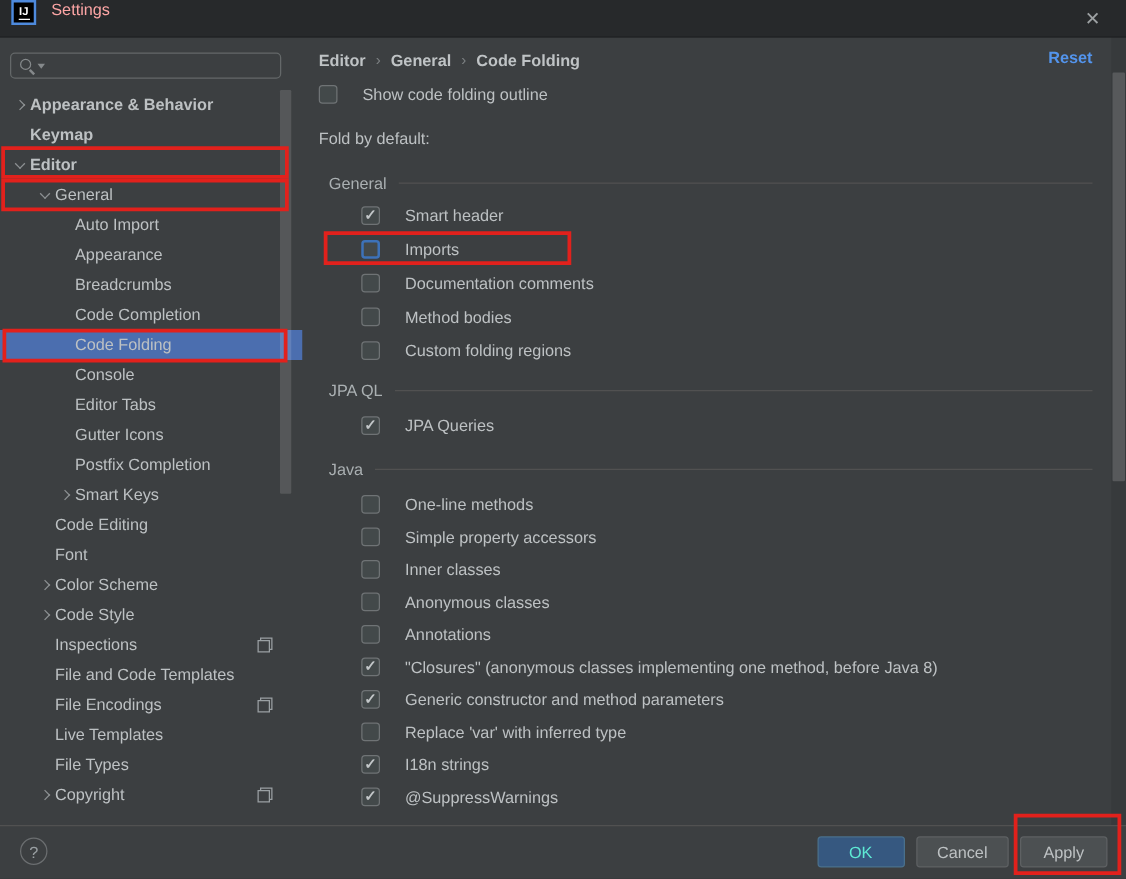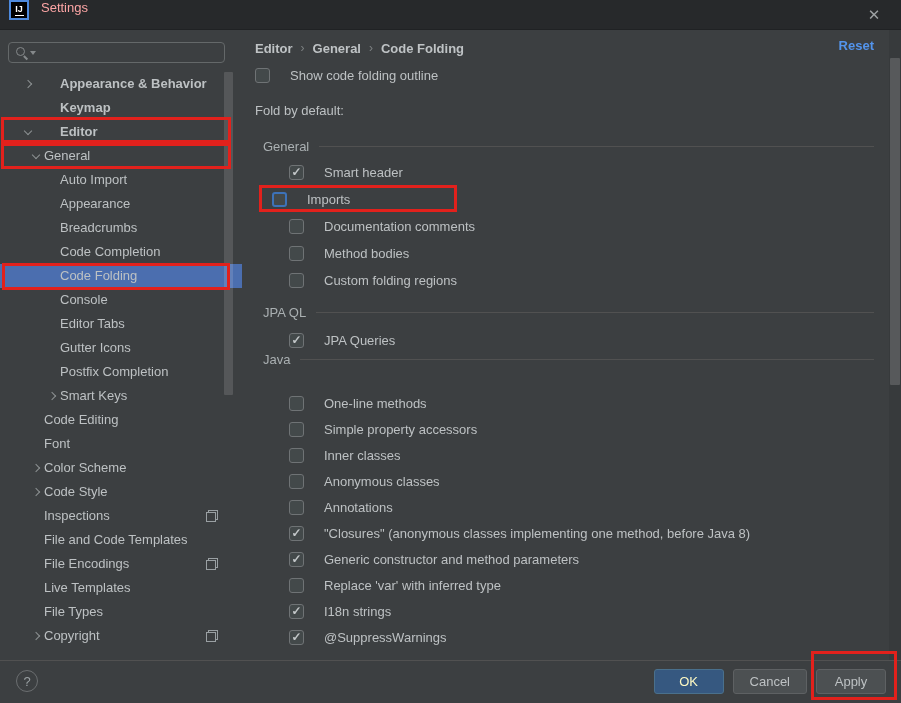--- a/index.html
+++ b/index.html
@@ -38,21 +38,21 @@
     border-top:4px solid #85898b; display:inline-block;}
   .search-input{flex:1; background:transparent; border:none; outline:none; color:var(--text); font:inherit; height:100%;}
 
   .tree{position:absolute; left:0; top:42px; width:242px;}
   .tree-row{height:24px; line-height:24px; display:flex; align-items:center; cursor:pointer; white-space:nowrap;}
   .tree-row.selected{background:var(--sel);}
   .tree-row .chev-slot{width:16px; display:inline-flex; justify-content:center; flex:none;}
   .tree-row .lbl{flex:1; overflow:hidden;}
   .tree-row.bold .lbl{font-weight:bold;}
   .tree-row .copy-slot{width:36px; flex:none; display:flex; justify-content:flex-start;}
-  .lvl1{padding-left:20px;gap:24px;} .lvl2{padding-left:28px;} .lvl3{padding-left:44px;}
+  .lvl1{padding-left:8px;} .lvl2{padding-left:28px;} .lvl3{padding-left:44px;}
   .chev{width:6px; height:6px; border-right:1.5px solid #8d9193; border-bottom:1.5px solid #8d9193; display:inline-block;}
   .chev.right{transform:rotate(-45deg);}
   .chev.down{transform:rotate(45deg); margin-top:-3px;}
   .copy-icon{position:relative; width:12px; height:12px; display:inline-block; flex:none;}
   .copy-icon::before{content:""; position:absolute; right:0; top:0; width:8px; height:8px; border:1px solid var(--icon);}
   .copy-icon::after{content:""; position:absolute; left:0; bottom:0; width:8px; height:8px;
     border:1px solid var(--icon); background:var(--bg);}
 
   
   .main{position:absolute; left:242px; top:0; width:659px; height:630px; overflow:hidden;}
@@ -75,21 +75,21 @@
 
   
   .footer{position:absolute; left:0; top:660px; width:901px; height:43px; border-top:1px solid var(--line);
     background:var(--bg); display:flex; align-items:center;}
   .help-btn{position:absolute; left:16px; top:9px; width:22px; height:22px; border:1px solid #6b6e70;
     border-radius:50%; color:#9aa0a3; display:flex; align-items:center; justify-content:center;
     font-size:13px; cursor:pointer;}
   .btn-group{position:absolute; right:15px; top:8px; display:flex; gap:9px;}
   .btn{height:25px; min-width:70px; padding:0 16px; border-radius:3px; background:#4c5052;
     border:1px solid #5e6163; color:var(--text); font:inherit; cursor:pointer;}
-  .btn.primary{background:#365880; border-color:#4a708c; color:#fef9c3;}
+  .btn.primary{background:#365880; border-color:#4a708c; color:#5eead4;}
 
   
   .sb-track-main{position:absolute; left:889px; top:30px; width:12px; height:630px; background:rgba(0,0,0,0.07);}
   .sb-thumb-main{position:absolute; left:890px; top:58px; width:10px; height:327px; background:rgba(255,255,255,0.16); border-radius:1px;}
   .sb-thumb-side{position:absolute; left:224px; top:72px; width:9px; height:323px; background:rgba(255,255,255,0.13); border-radius:1px;}
 
   
   .anno{position:absolute; border:3px solid var(--red); pointer-events:none; z-index:50;}
 </style>
 </head>
@@ -258,21 +258,21 @@
       <div class="section-hdr" style="top:103px;">
         <span class="ttl">General</span>
           <span class="rule"></span>
       </div>
       <div class="cb-row" style="left:47px; top:129px;">
         <span class="cb checked">
             <span class="mark">✓</span>
           </span>
         <span class="cb-label">Smart header</span>
       </div>
-      <div class="cb-row" style="left:30px; top:156px;">
+      <div class="cb-row" style="left:47px; top:156px;">
         <span class="cb focused"></span>
         <span class="cb-label">Imports</span>
       </div>
       <div class="cb-row" style="left:47px; top:183px;">
         <span class="cb"></span>
         <span class="cb-label">Documentation comments</span>
       </div>
       <div class="cb-row" style="left:47px; top:210px;">
         <span class="cb"></span>
         <span class="cb-label">Method bodies</span>
@@ -286,21 +286,21 @@
         <span class="ttl">JPA QL</span>
           <span class="rule"></span>
       </div>
       <div class="cb-row" style="left:47px; top:297px;">
         <span class="cb checked">
             <span class="mark">✓</span>
           </span>
         <span class="cb-label">JPA Queries</span>
       </div>
 
-      <div class="section-hdr" style="top:316px;justify-content:flex-end;">
+      <div class="section-hdr" style="top:332px;justify-content:flex-end;">
         <span class="ttl">Java</span>
           <span class="rule"></span>
       </div>
       <div class="cb-row" style="left:47px; top:360px;">
         <span class="cb"></span>
         <span class="cb-label">One-line methods</span>
       </div>
       <div class="cb-row" style="left:47px; top:386px;">
         <span class="cb"></span>
         <span class="cb-label">Simple property accessors</span>

